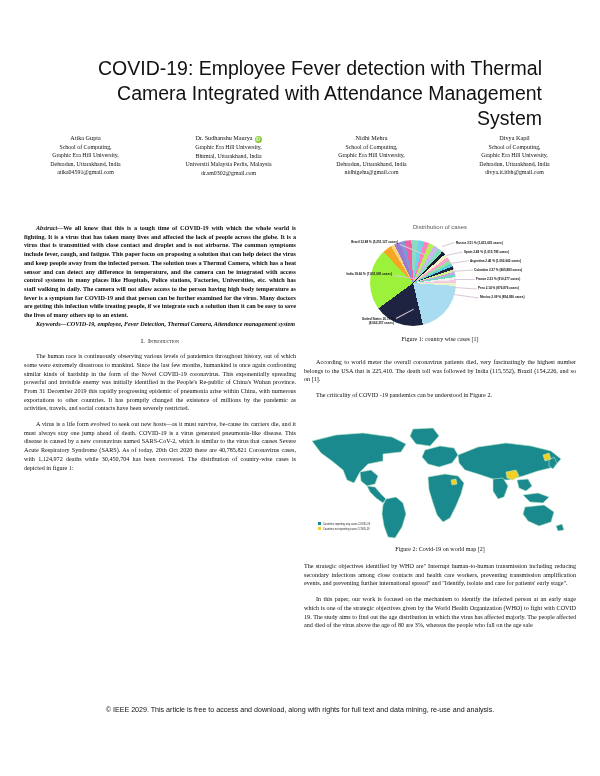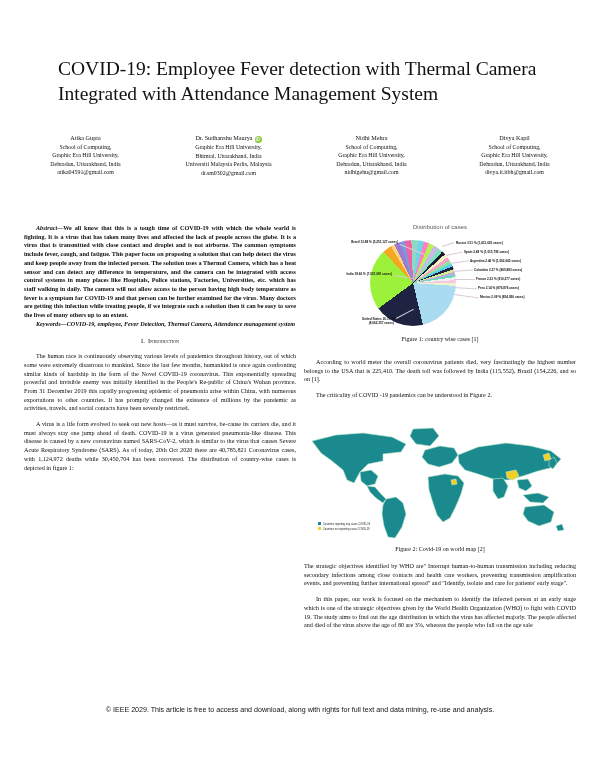--- a/index.html
+++ b/index.html
@@ -17,24 +17,24 @@
   .vstrip{
     position:absolute;
     left:-1px;top:0;
     width:16px;height:776px;
   }
 
   
   .title{
     position:absolute;
     left:58px;top:56px;width:484px;
-    text-align:left;
+    text-align:right;
     font-size:19.5px;
     line-height:25px;
-    font-family:Liberation Serif, serif;
+    font-family:Liberation Sans, sans-serif;
     color:#111;
   }
 
   
   .authors{
     position:absolute;
     left:14px;top:134px;width:572px;
     display:flex;
     justify-content:space-between;
     align-items:flex-start;

